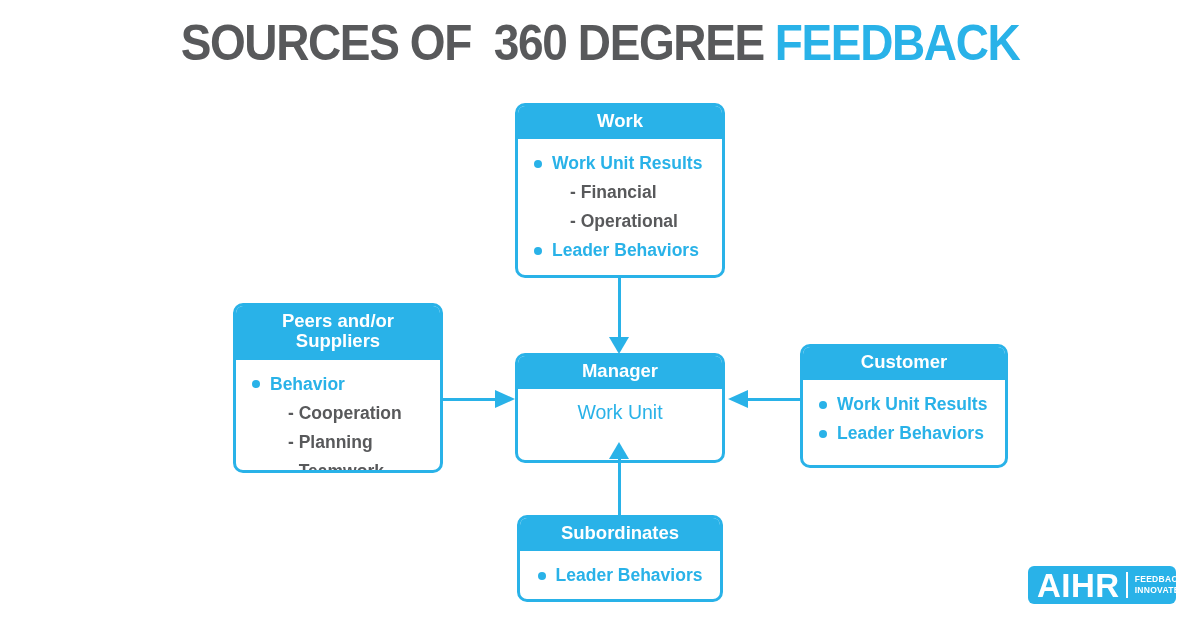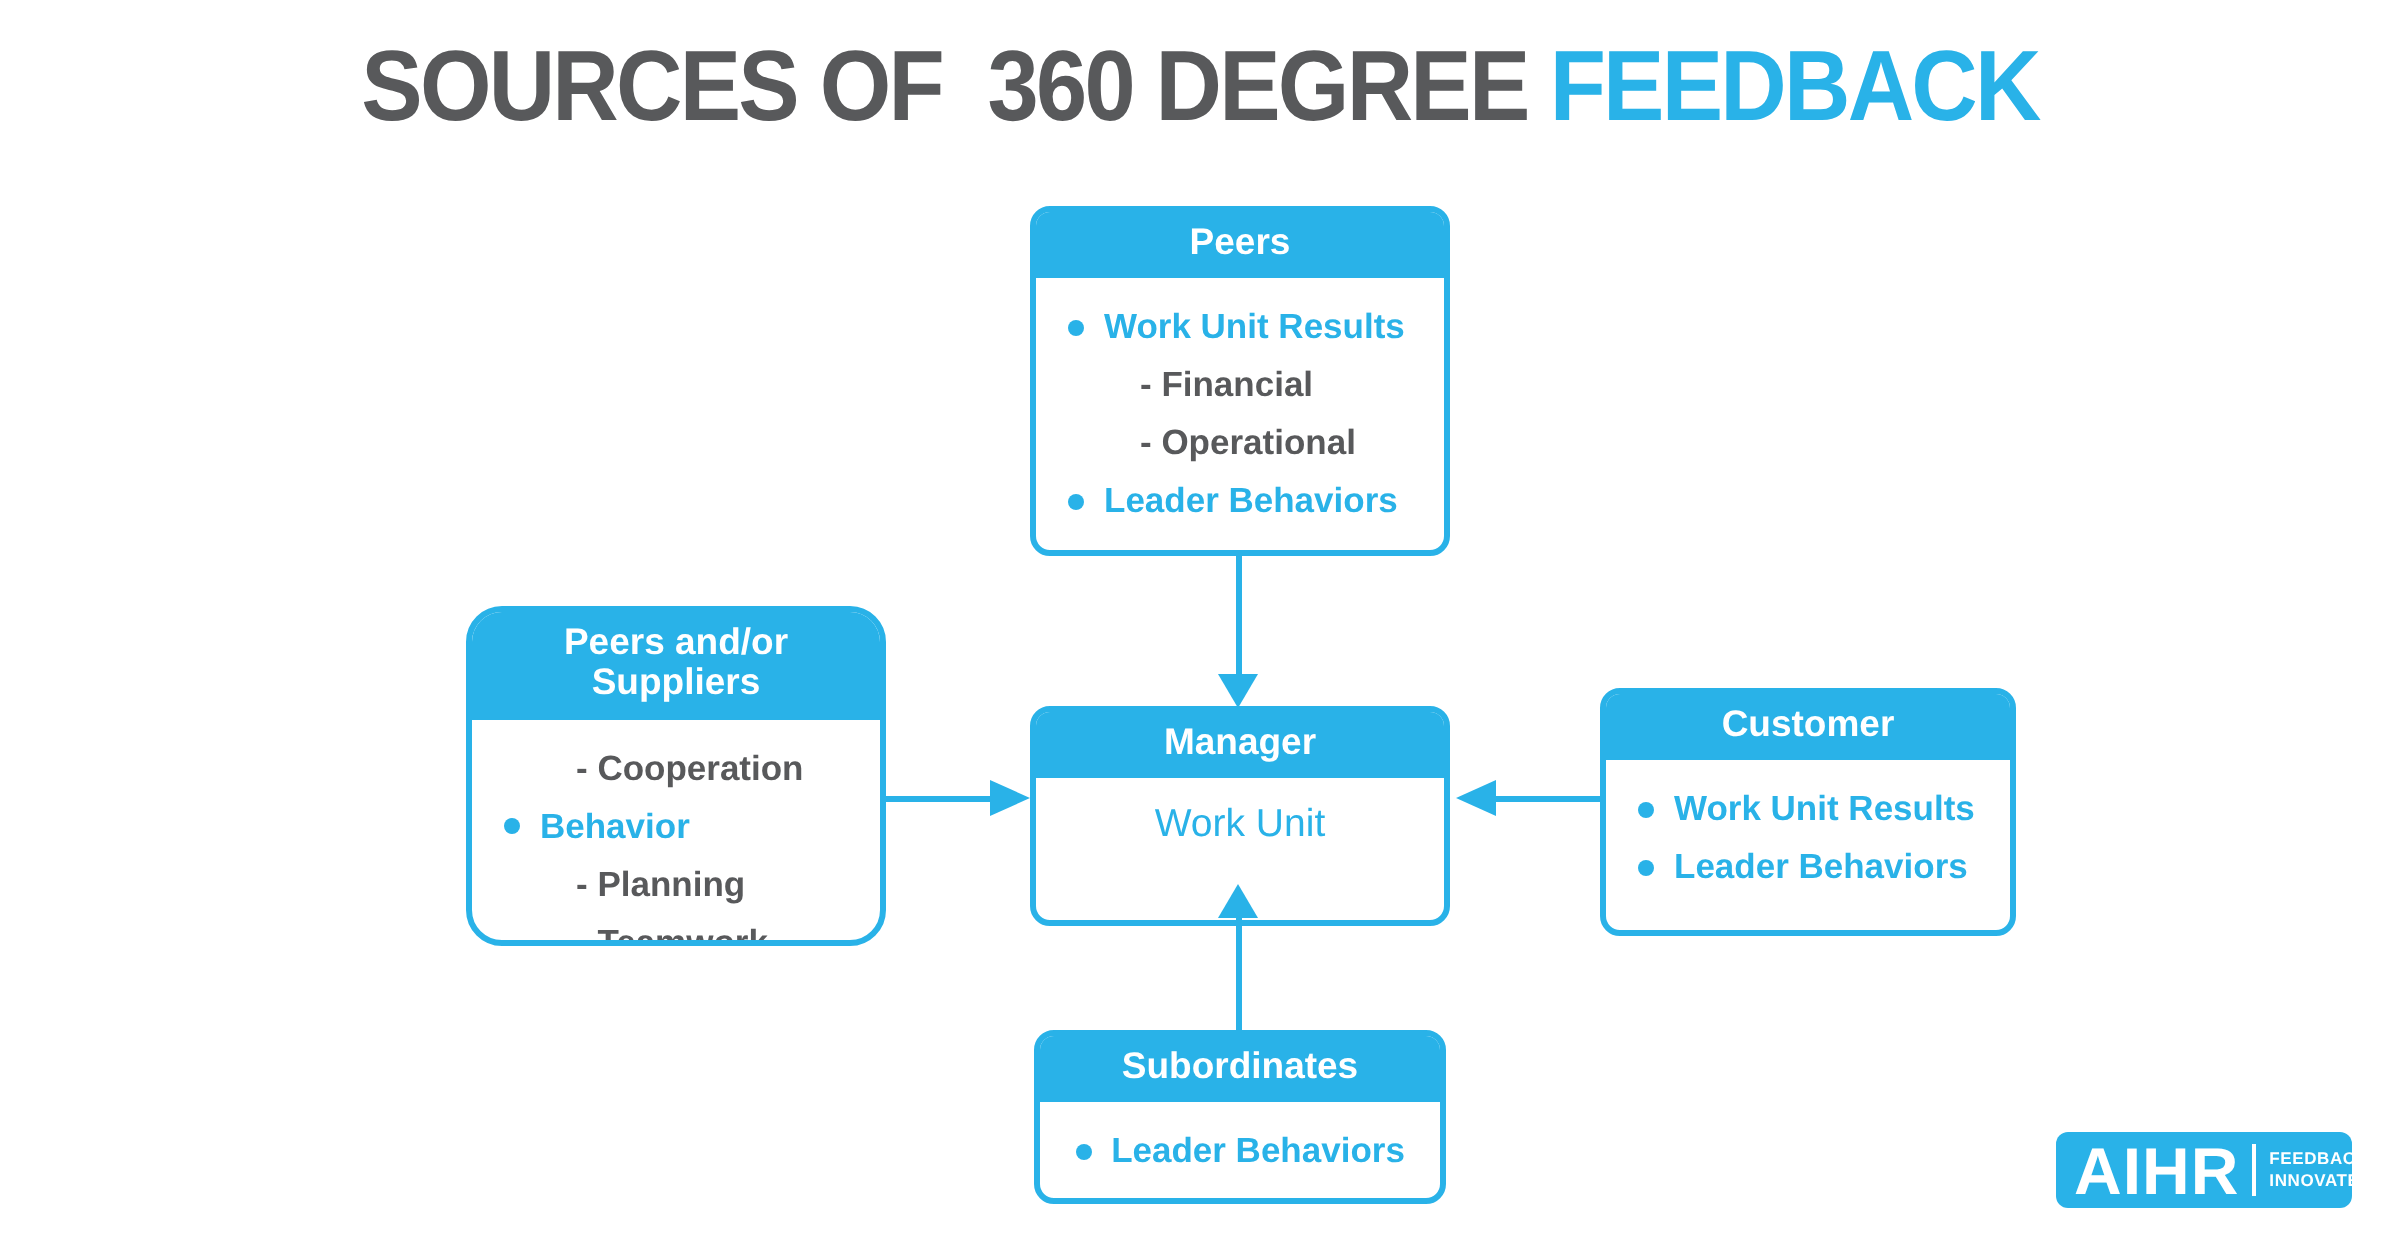--- a/index.html
+++ b/index.html
@@ -69,34 +69,34 @@
   .logo .tagline{font-weight:700;font-size:8.5px;line-height:1.25;letter-spacing:.3px;white-space:nowrap;}
 </style>
 </head>
 <body>
 
 <div class="canvas">
 
   <h1 class="title"><span class="t-gray">SOURCES OF  360 DEGREE</span><span class="t-blue">FEEDBACK</span></h1>
 
   <div class="node" style="left:515px;top:103px;width:210px;height:175px;">
-    <div class="node-header">Peers</div>
+    <div class="node-header">Work</div>
     <div class="node-body">
       <div class="item"><span class="bullet-dot"></span><span>Work Unit Results</span></div>
       <div class="item dash"><span>- Financial</span></div>
       <div class="item dash"><span>- Operational</span></div>
       <div class="item"><span class="bullet-dot"></span><span>Leader Behaviors</span></div>
     </div>
   </div>
 
-  <div class="node" style="left:233px;top:303px;width:210px;height:170px;border-radius:18px;">
+  <div class="node" style="left:233px;top:303px;width:210px;height:170px;">
     <div class="node-header">Peers and/or Suppliers</div>
     <div class="node-body">
+      <div class="item"><span class="bullet-dot"></span><span>Behavior</span></div>
       <div class="item dash"><span>- Cooperation</span></div>
-      <div class="item"><span class="bullet-dot"></span><span>Behavior</span></div>
       <div class="item dash"><span>- Planning</span></div>
       <div class="item dash"><span>- Teamwork</span></div>
     </div>
   </div>
 
   <div class="node" style="left:515px;top:353px;width:210px;height:110px;">
     <div class="node-header">Manager</div>
     <div class="manager-body">Work Unit</div>
   </div>
 

